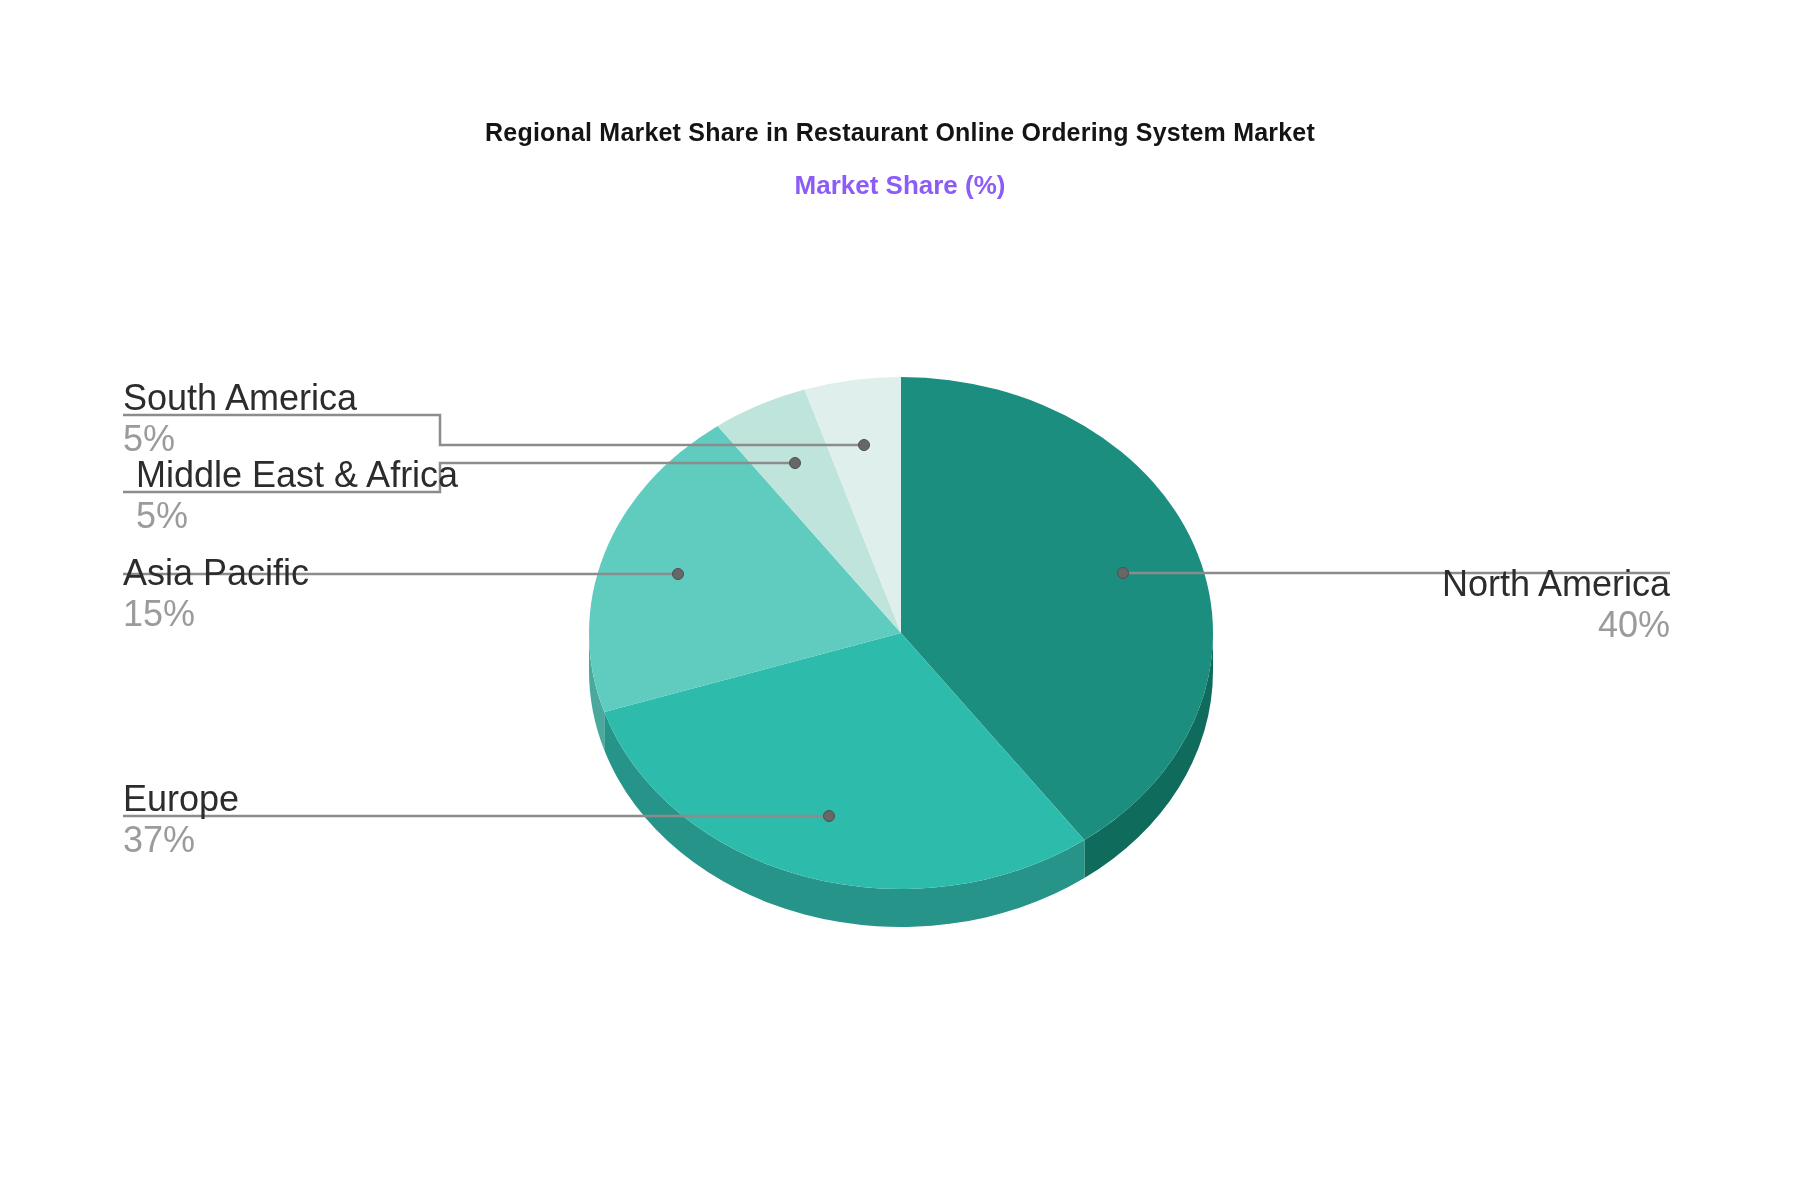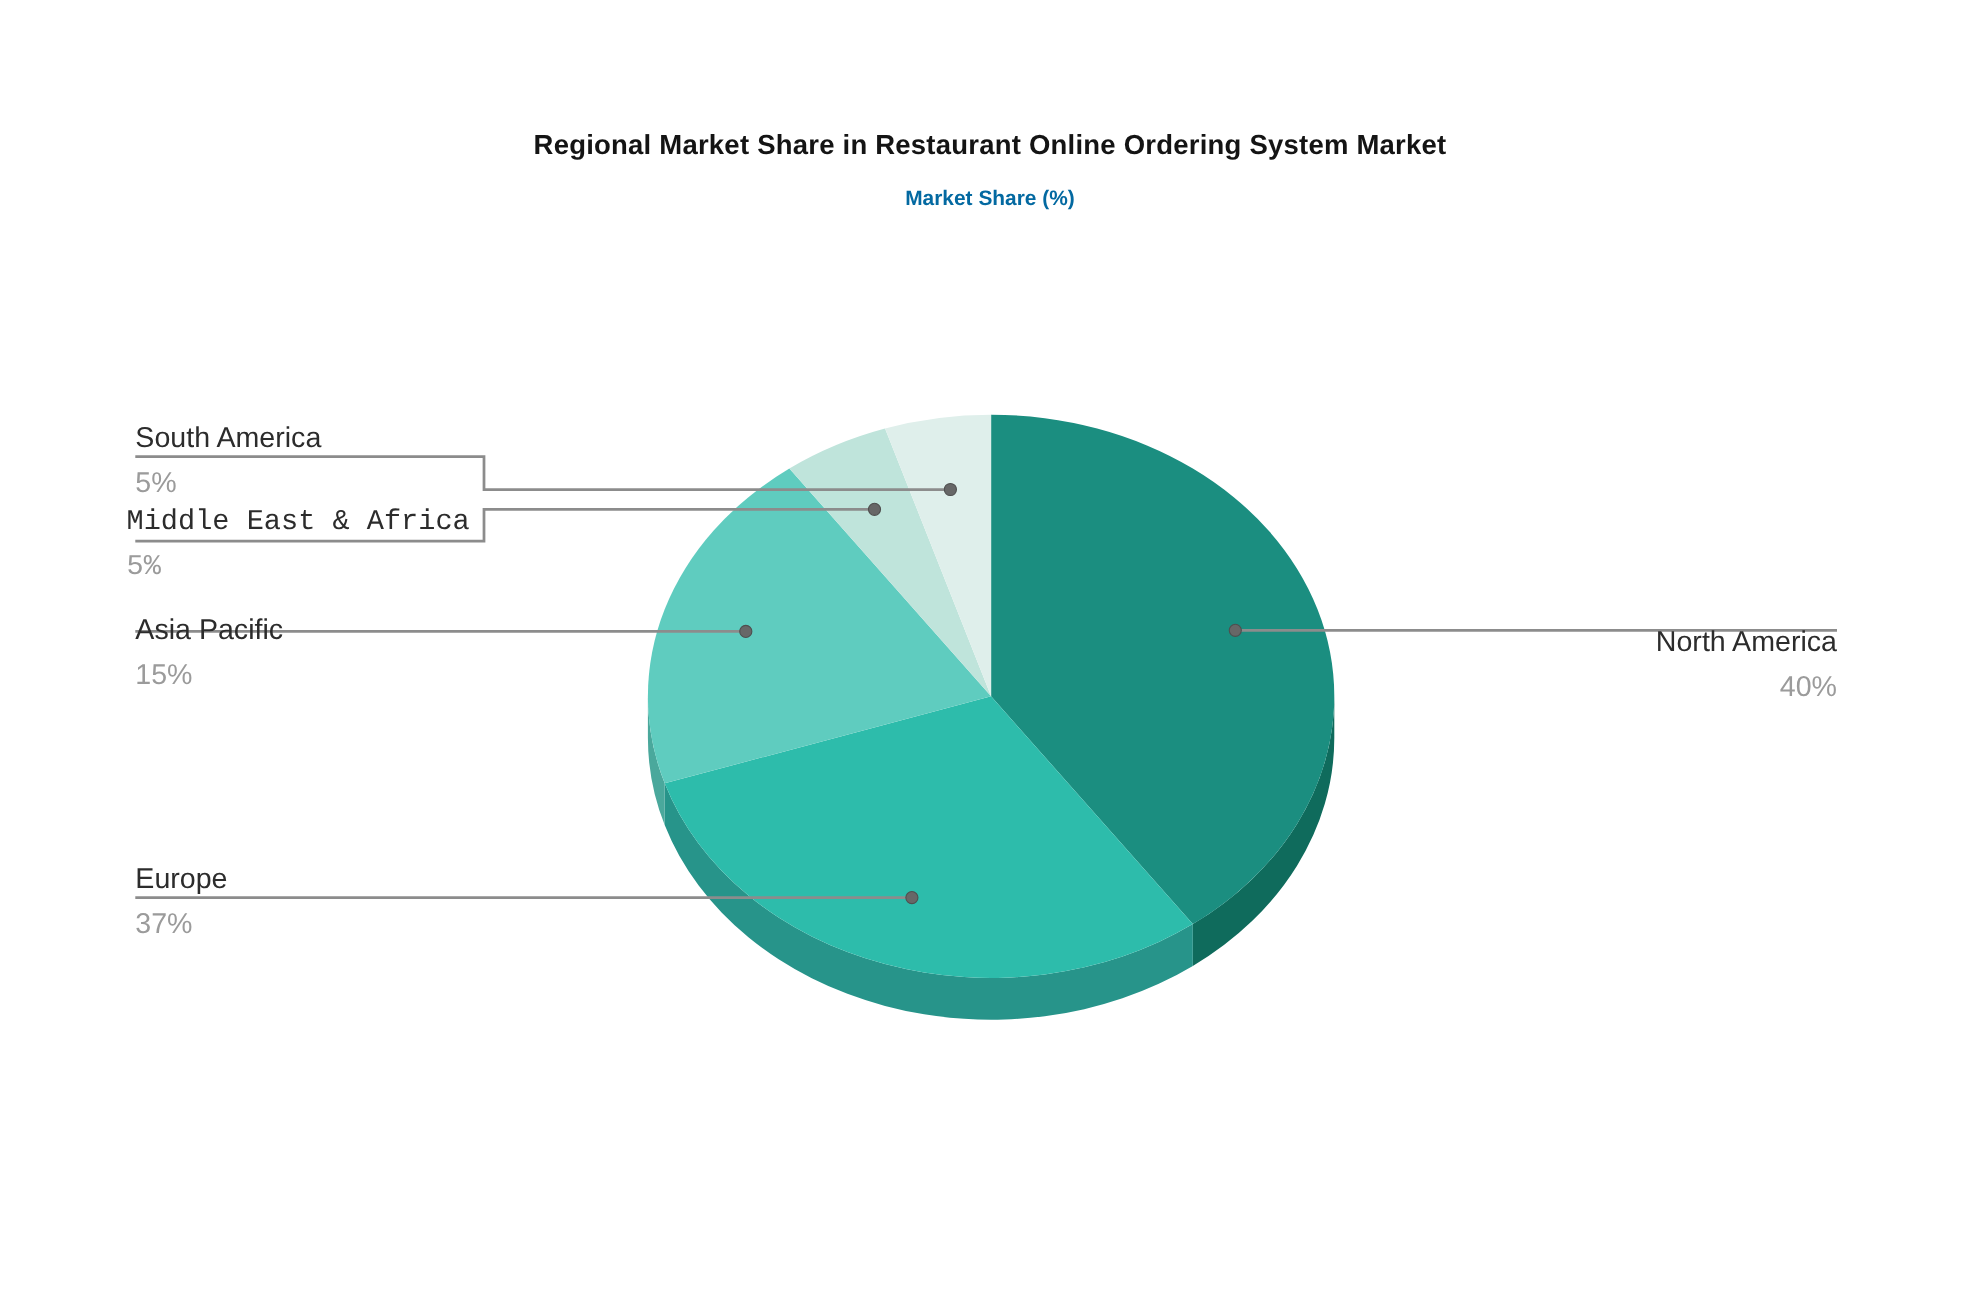--- a/index.html
+++ b/index.html
@@ -2,27 +2,27 @@
 <html><head>
 <meta charset="utf-8">
 <style>
   html,body{margin:0;padding:0;background:#ffffff;}
   body{width:1800px;height:1196px;position:relative;overflow:hidden;
        font-family:"Liberation Sans", sans-serif;}
   .stage{position:absolute;left:0;top:0;width:1800px;height:1196px;}
   .title{position:absolute;left:0;top:118px;width:100%;text-align:center;
          font-size:25px;font-weight:700;color:#141414;letter-spacing:0.2px;}
   .subtitle{position:absolute;left:0;top:170px;width:100%;text-align:center;
-         font-size:19px;font-weight:700;color:#0369a1;}
+         font-size:26px;font-weight:700;color:#8b5cf6;}
   svg.chart{position:absolute;left:0;top:0;width:1800px;height:1196px;}
-  .callout{position:absolute;font-size:26px;line-height:31px;}
+  .callout{position:absolute;font-size:36px;line-height:31px;}
   .callout .c-name{color:#2c2c2c;white-space:nowrap;}
   .callout .c-pct{color:#9b9b9b;margin-top:10px;white-space:nowrap;}
   #co-sa{left:123px;top:382px;}
-  #co-mea{left:115px;top:459px;font-family:Liberation Mono, monospace;}
+  #co-mea{left:136px;top:459px;}
   #co-ap{left:123px;top:541px;margin-top:16px;}
   #co-eu{left:123px;top:783px;}
   #co-na{right:130px;top:568px;text-align:right;}
   .logo{position:absolute;left:1474px;top:1034px;width:200px;height:90px;}
   .logo .logo-text{position:absolute;left:0;top:0;font-size:48px;font-weight:700;
         color:#242b33;letter-spacing:1px;}
 </style>
 </head>
 <body>
 

